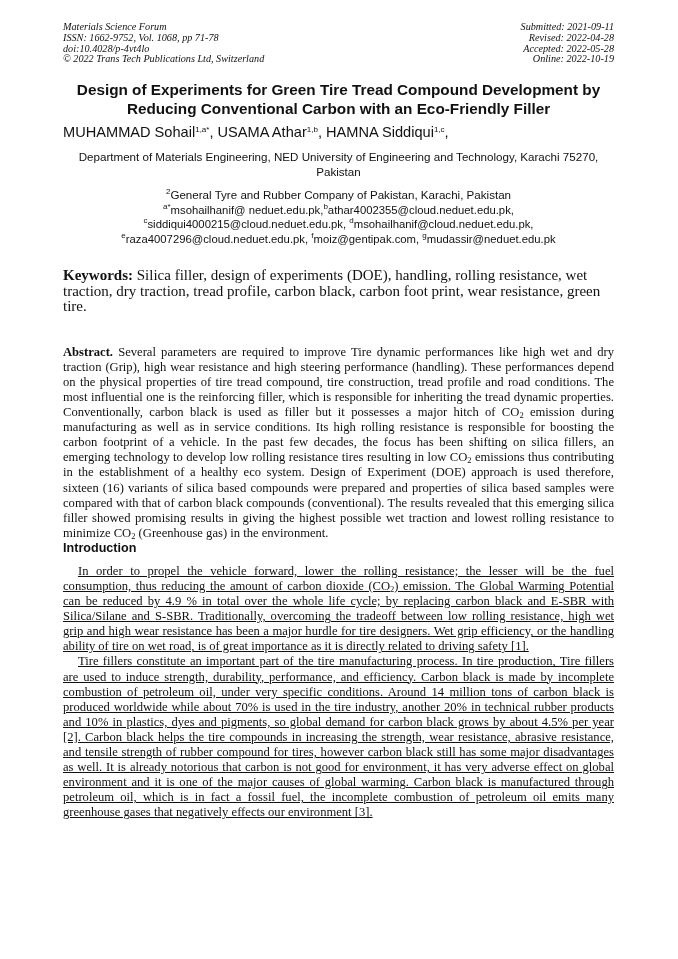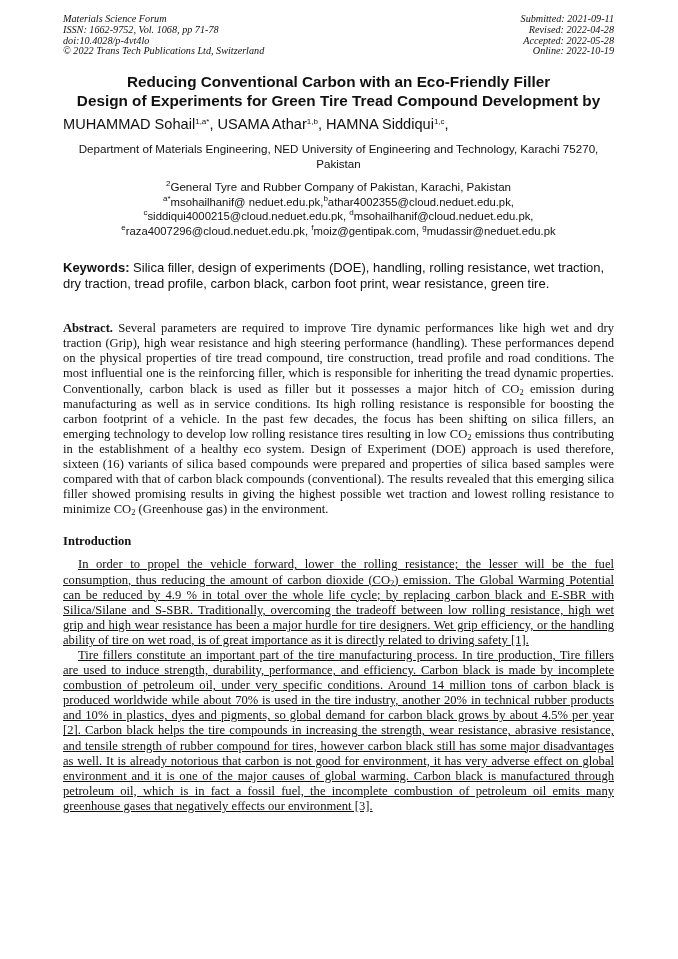--- a/index.html
+++ b/index.html
@@ -1,30 +1,30 @@
 <!DOCTYPE html>
 <html><head>
 <meta charset="utf-8">
 <style>
   html, body { margin: 0; padding: 0; background: #ffffff; }
   body { width: 678px; height: 959px; position: relative; overflow: hidden; color: #111; }
-  .page { position: absolute; left: 63px; top: 14px; width: 551px; }
+  .page { position: absolute; left: 63px; top: 22px; width: 551px; }
   .header { display: flex; justify-content: space-between; font-family: "Liberation Serif", serif; font-style: italic; font-size: 10.2px; line-height: 10.8px; color: #111; }
   .header .right { text-align: right; }
   .title { margin-top: 16px; text-align: center; font-family: "Liberation Sans", sans-serif; font-weight: bold; font-size: 15.3px; line-height: 18.5px; color: #111; }
   .authors { margin-top: 5px; text-align: left; font-family: "Liberation Sans", sans-serif; font-size: 14.6px; line-height: 18px; }
   .authors sup, .emails sup, .aff sup { font-size: 8px; vertical-align: 5px; line-height: 0; }
   .aff { margin-top: 9px; text-align: center; font-family: "Liberation Sans", sans-serif; font-size: 11.6px; line-height: 14.5px; }
   .aff2 { margin-top: 9px; }
   .emails { text-align: center; font-family: "Liberation Sans", sans-serif; font-size: 11.3px; line-height: 14.5px; }
-  .keywords { margin-top: 22px; font-family: Liberation Sans, sans-serif; font-size: 13px; line-height: 15.5px; text-align: left; }
+  .keywords { margin-top: 22px; font-family: Liberation Serif, serif; font-size: 15px; line-height: 15.5px; text-align: left; }
   .keywords b { font-weight: bold; }
   .abstract { margin-top: 30px; font-family: "Liberation Serif", serif; font-size: 12.6px; line-height: 15.1px; text-align: justify; }
   .abstract b { font-weight: bold; }
-  .section-title { margin-top: 17px; font-family: Liberation Serif, serif; font-weight: bold; font-size: 12.6px; line-height: 15px; }
+  .section-title { font-family: Liberation Sans, sans-serif; font-weight: bold; font-size: 12.6px; line-height: 15px; }
   .para { font-family: "Liberation Serif", serif; font-size: 12.6px; line-height: 15.1px; text-align: justify; text-indent: 15px; text-decoration: underline; }
   .para.first { margin-top: 8px; }
   sub { font-size: 8.5px; vertical-align: -2px; line-height: 0; }
 </style>
 </head>
 <body>
 
 <div class="page">
 
   <div class="header">
@@ -36,22 +36,22 @@
     </div>
     <div class="right">
       <div>Submitted: 2021-09-11</div>
       <div>Revised: 2022-04-28</div>
       <div>Accepted: 2022-05-28</div>
       <div>Online: 2022-10-19</div>
     </div>
   </div>
 
   <div class="title">
+    <div>Design of Experiments for Green Tire Tread Compound Development by</div>
     <div>Reducing Conventional Carbon with an Eco-Friendly Filler</div>
-    <div>Design of Experiments for Green Tire Tread Compound Development by</div>
   </div>
 
   <div class="authors">
     <div>
       <span>MUHAMMAD Sohail</span><sup>1,a*</sup><span>, </span><span>USAMA Athar</span><sup>1,b</sup><span>, </span><span>HAMNA Siddiqui</span><sup>1,c</sup><span>,</span>
     </div>
   </div>
 
   <div class="aff">Department of Materials Engineering, NED University of Engineering and Technology, Karachi 75270, Pakistan</div>
   <div class="aff aff2">

